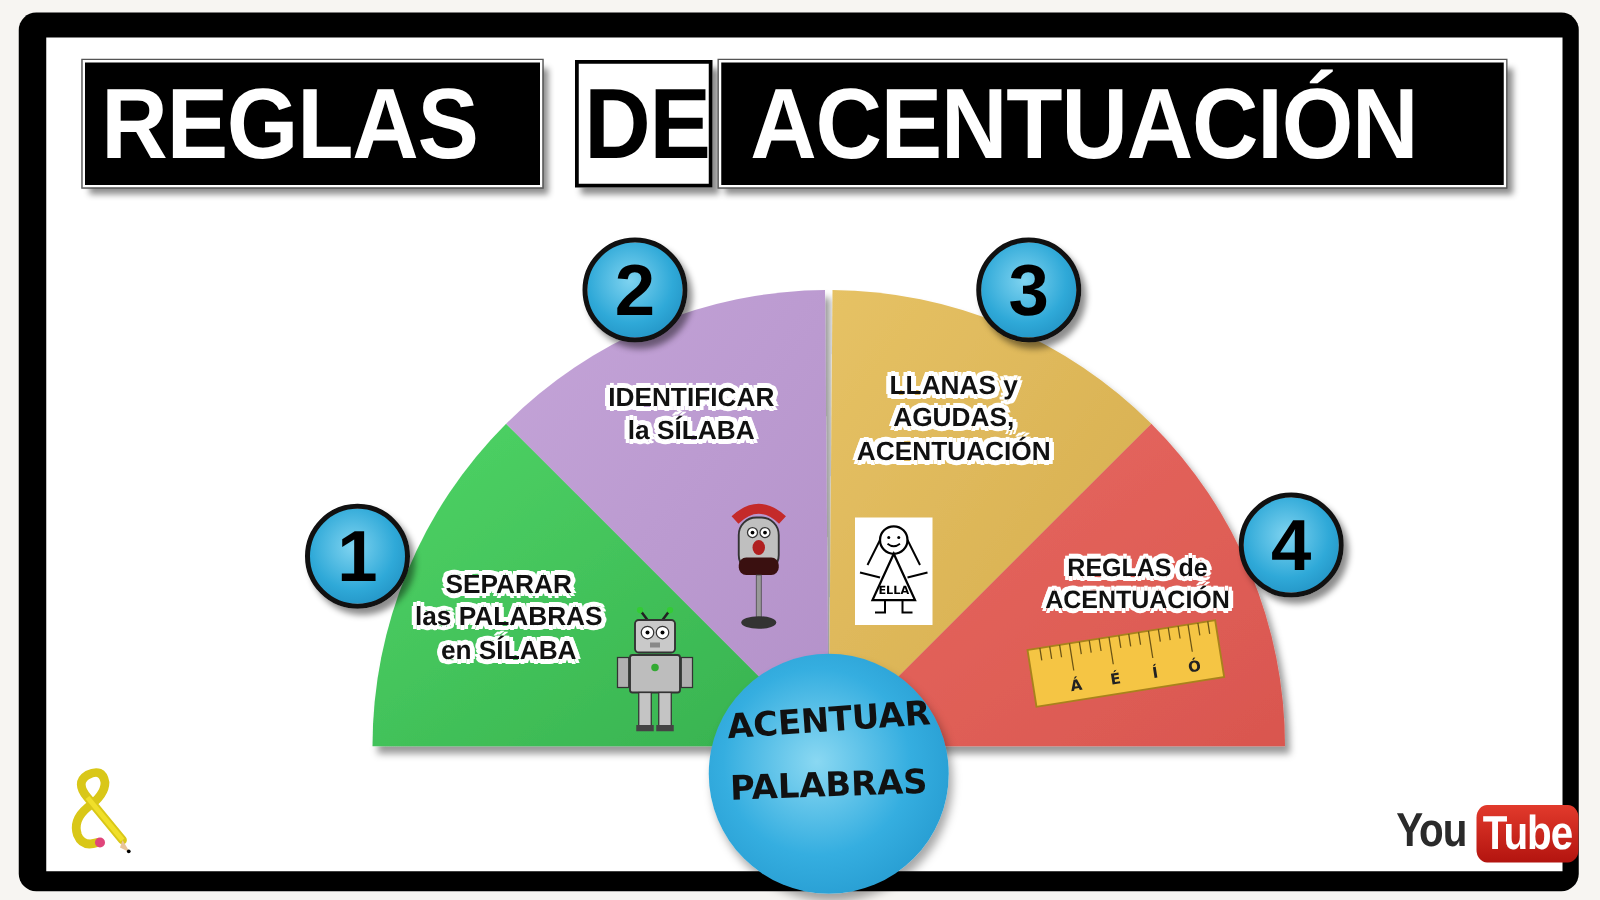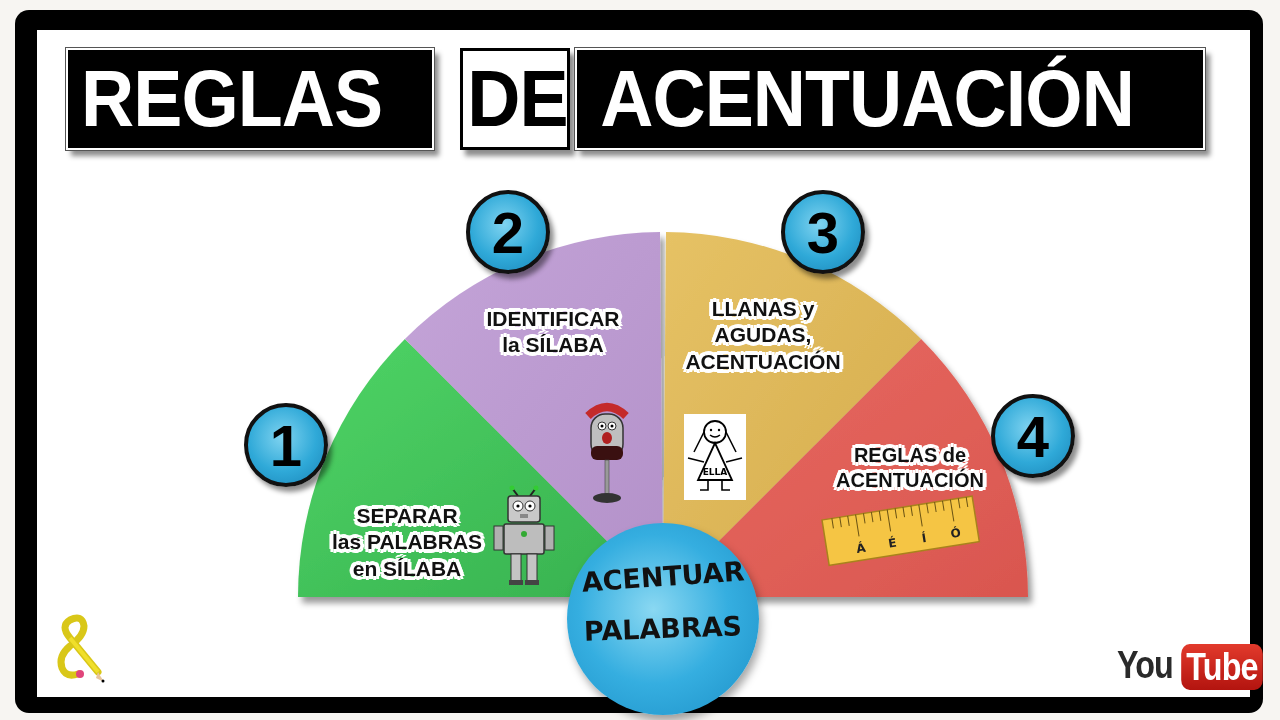--- a/index.html
+++ b/index.html
@@ -213,21 +213,21 @@
 <div class="num-circle" style="left:466px; top:190px;">
   <span>2</span>
 </div>
 <div class="num-circle" style="left:781px; top:190px;">
   <span>3</span>
 </div>
 <div class="num-circle" style="left:991px; top:394px;">
   <span>4</span>
 </div>
 
-<div class="label" style="left:312px; top:455px; width:190px; font-size:21px;margin-top:48px;">
+<div class="label" style="left:312px; top:455px; width:190px; font-size:21px;">
   <div>SEPARAR</div>
   <div>las PALABRAS</div>
   <div>en SÍLABA</div>
 </div>
 <div class="label" style="left:448px; top:306px; width:210px; font-size:21px;">
   <div>IDENTIFICAR</div>
   <div>la SÍLABA</div>
 </div>
 <div class="label" style="left:668px; top:296px; width:190px; font-size:21px;">
   <div>LLANAS y</div>

